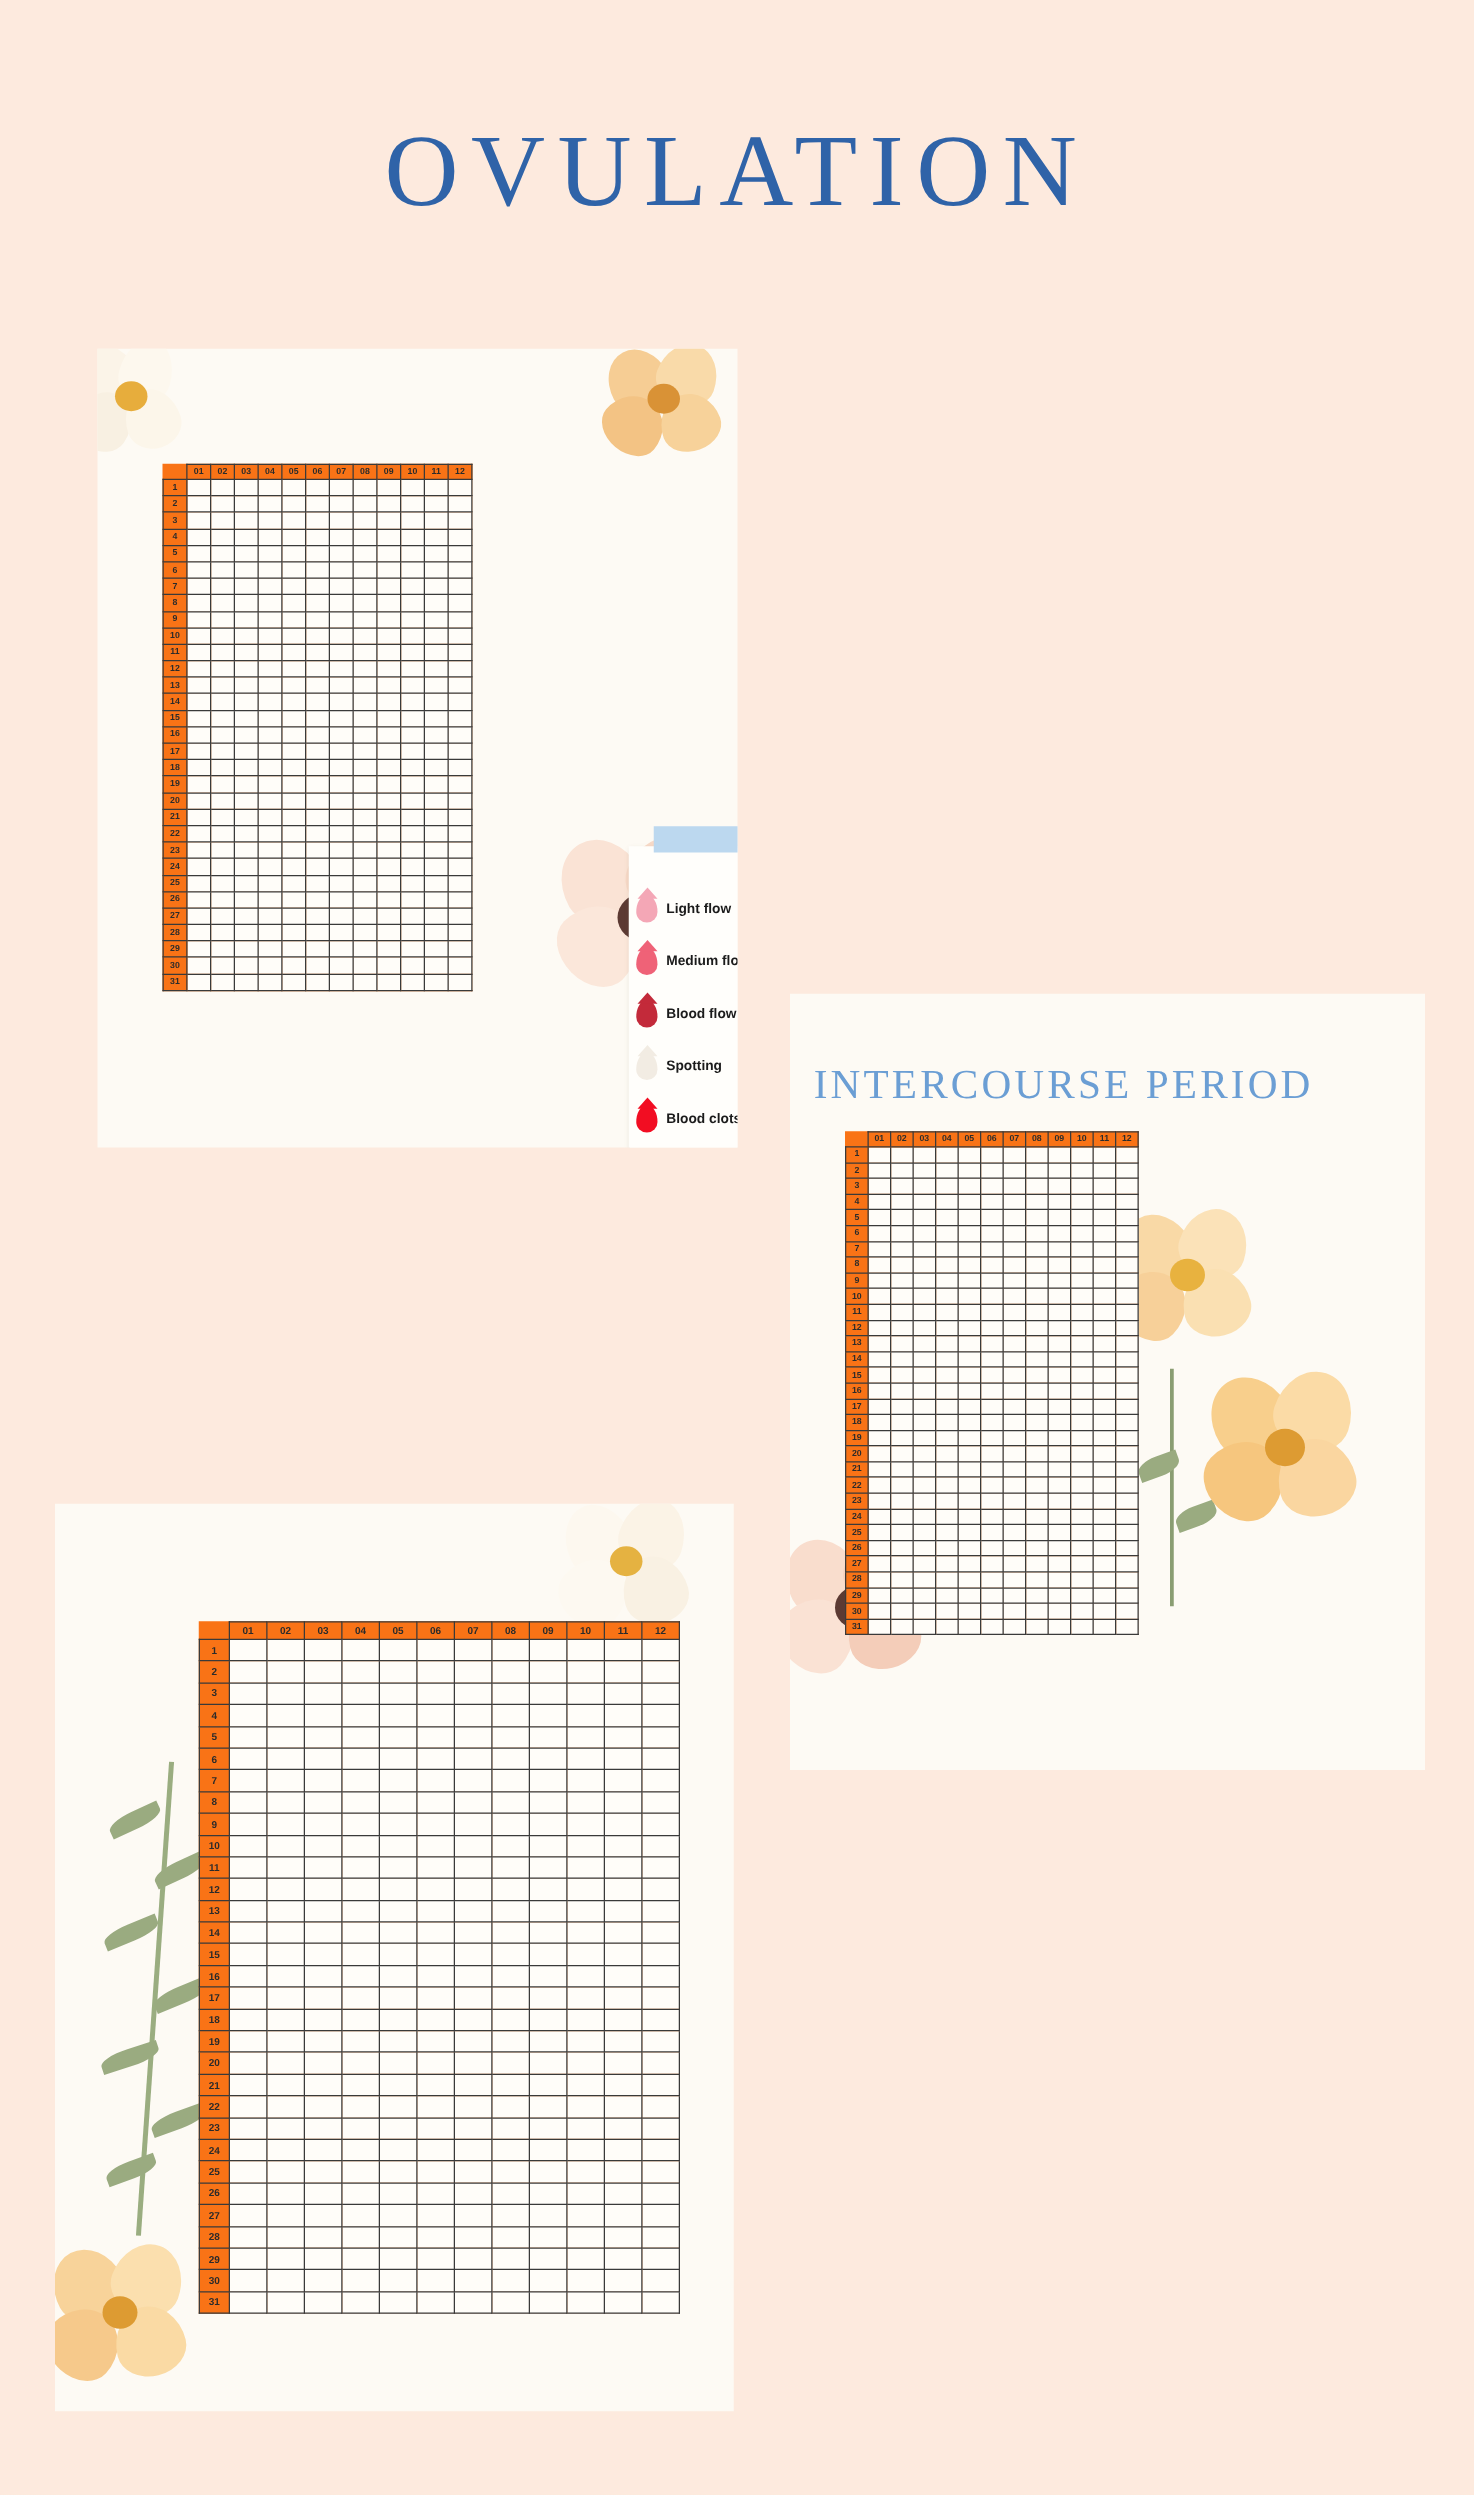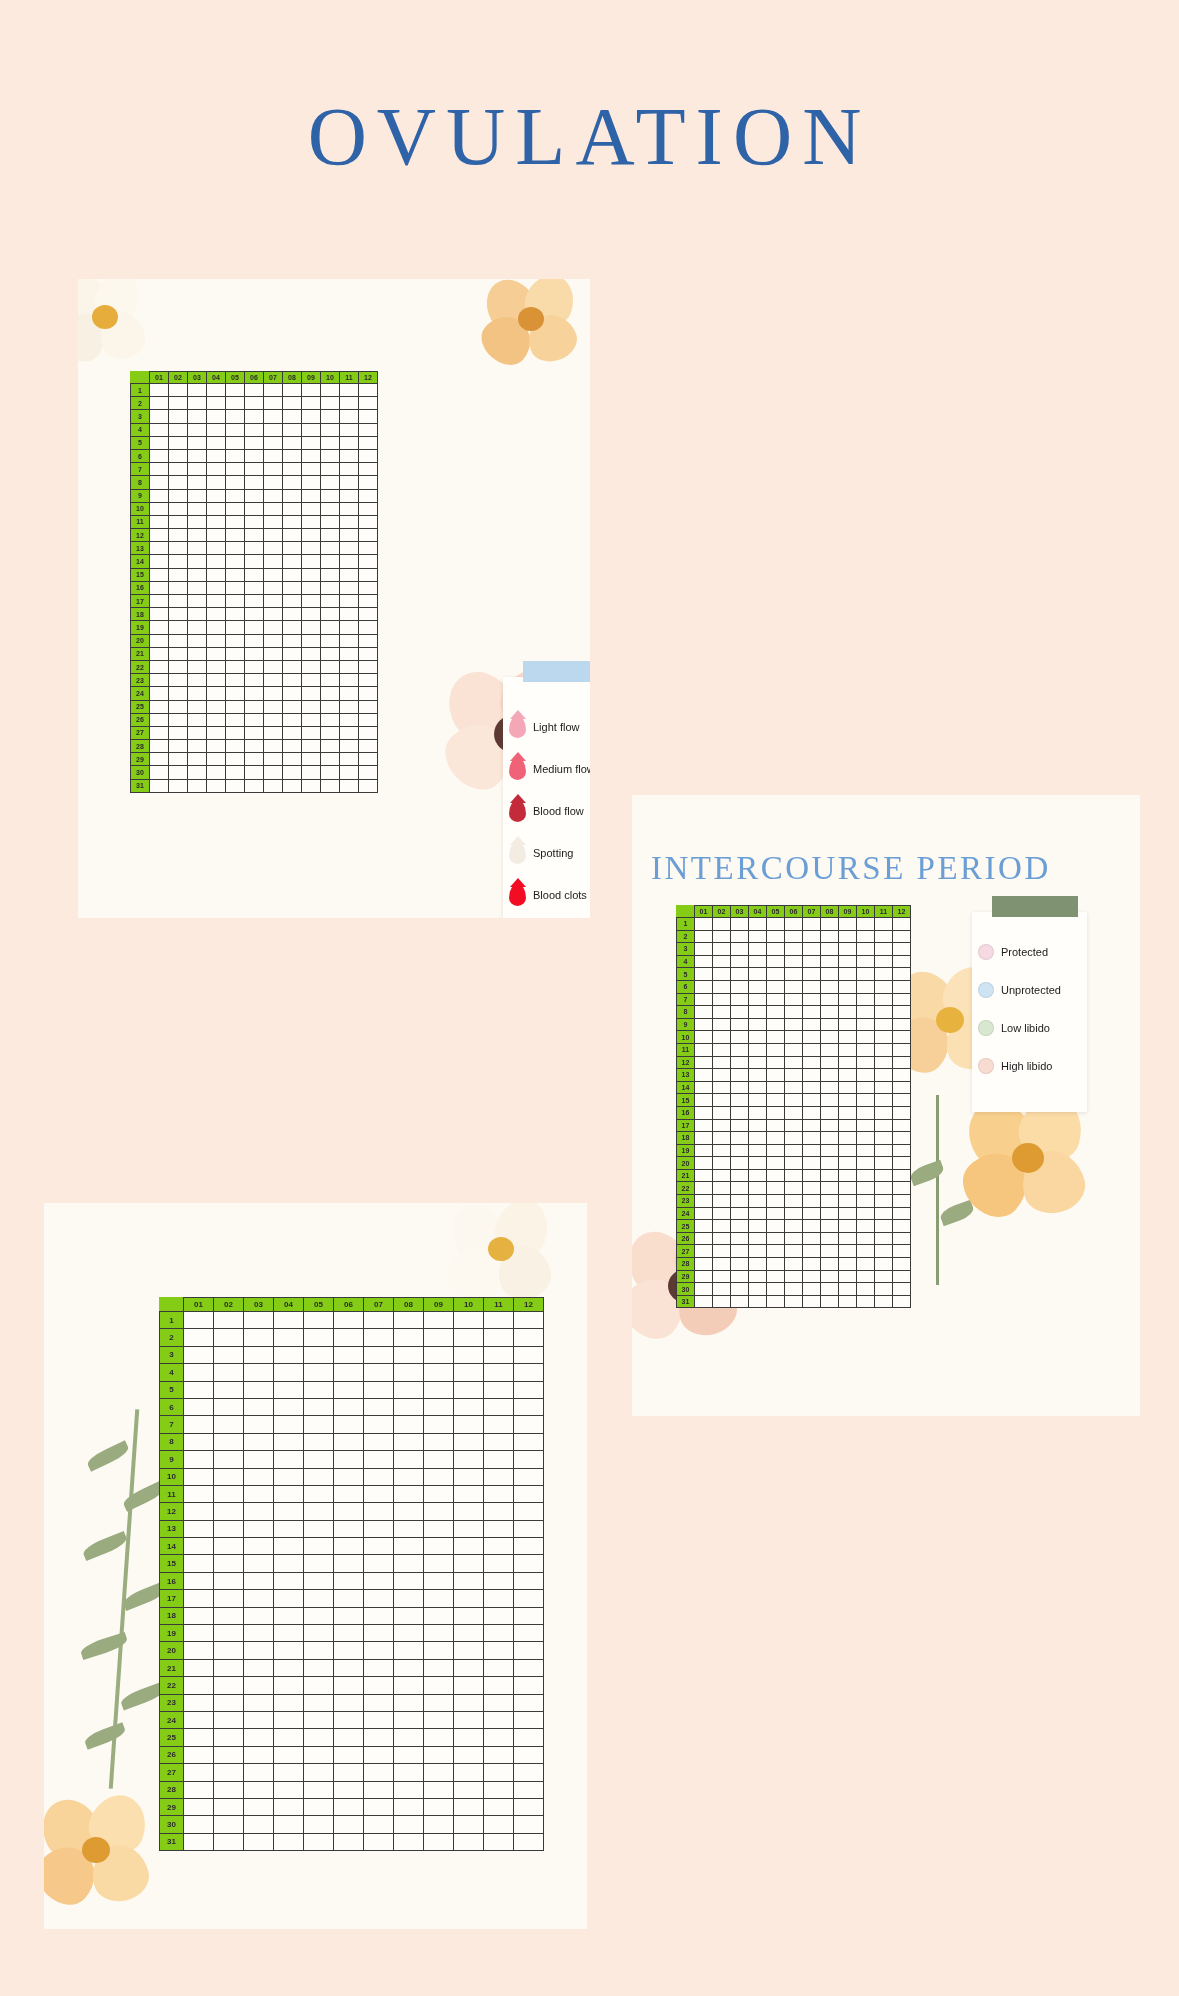--- a/index.html
+++ b/index.html
@@ -52,21 +52,21 @@
     white-space: nowrap;
   }
   #card-period .card-title      { left: 130px; top: 300px; }
   #card-intercourse .card-title { left: 19px;  top: 55px;  font-size: 33px; }
   #card-ovulation .card-title   { left: 24px;  top: 36px;  font-size: 36px; }
 
   
   .grid-wrap { position: absolute; }
   table.grid {
     border-collapse: collapse;
-    background: #84cc16;
+    background: #f97316;
   }
   table.grid td, table.grid th {
     border: 1px solid #3a3a3a;
     padding: 0;
     text-align: center;
     vertical-align: middle;
     font-weight: 700;
     color: #2b2b2b;
     font-family: "Liberation Sans", sans-serif;
   }
@@ -123,21 +123,21 @@
   }
   .legend-row {
     display: flex;
     align-items: center;
     gap: 7px;
     margin-bottom: 18px;
     height: 24px;
   }
   .legend-label {
     font-size: 11px;
-    font-weight: 400;
+    font-weight: 700;
     color: #1b1b1b;
     white-space: nowrap;
   }
   
   .droplet {
     width: 17px; height: 22px;
     border-radius: 50% 50% 50% 50% / 62% 62% 38% 38%;
     transform: rotate(0deg);
     position: relative;
     flex: 0 0 auto;
@@ -1245,41 +1245,20 @@
               <td class="cell"></td>
               <td class="cell"></td>
               <td class="cell"></td>
               <td class="cell"></td>
               <td class="cell"></td>
             </tr>
           </tbody>
         </table>
       </div>
 
-    <div class="legend" id="legend-intercourse">
-      <div class="tape" style="background: rgb(127, 146, 114);"></div>
-      <div class="legend-list">
-          <div class="legend-row">
-            <span class="dot" style="background: rgb(247, 217, 228);"></span>
-            <span class="legend-label">Protected</span>
-          </div>
-          <div class="legend-row">
-            <span class="dot" style="background: rgb(207, 228, 242);"></span>
-            <span class="legend-label">Unprotected</span>
-          </div>
-          <div class="legend-row">
-            <span class="dot" style="background: rgb(216, 231, 207);"></span>
-            <span class="legend-label">Low libido</span>
-          </div>
-          <div class="legend-row">
-            <span class="dot" style="background: rgb(248, 220, 210);"></span>
-            <span class="legend-label">High libido</span>
-          </div>
-        </div>
-    </div>
 
     <div class="card-title">INTERCOURSE PERIOD</div>
   </div>
 
   <div class="card" id="card-ovulation">
 
     <div class="flower" style="left:400px; top:-10px; width:140px; height:120px;">
       <div class="petal" style="left:8px; top:10px; width:52px; height:58px; background:#fdf8ef; transform:rotate(-25deg);"></div>
       <div class="petal" style="left:52px; top:6px; width:52px; height:58px; background:#fbf3e6; transform:rotate(18deg);"></div>
       <div class="petal" style="left:4px; top:54px; width:54px; height:54px; background:#fdf9f1; transform:rotate(40deg);"></div>

